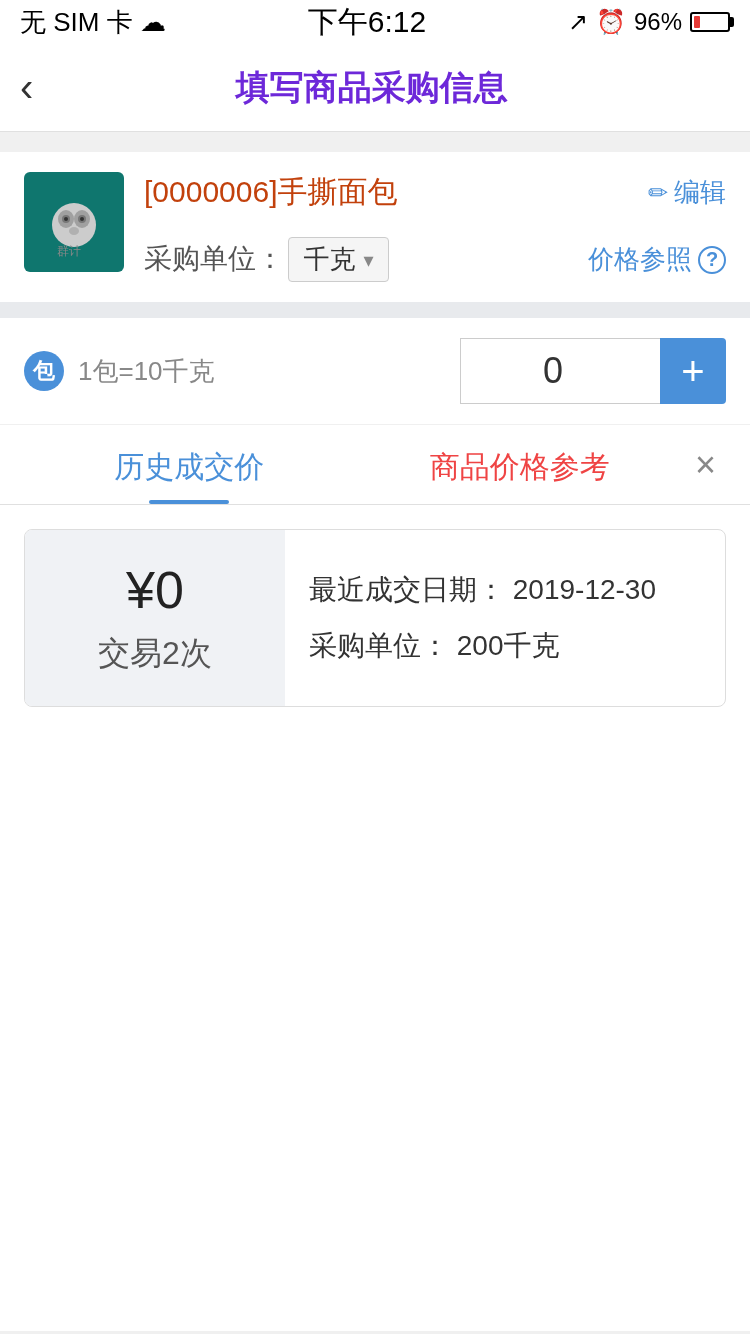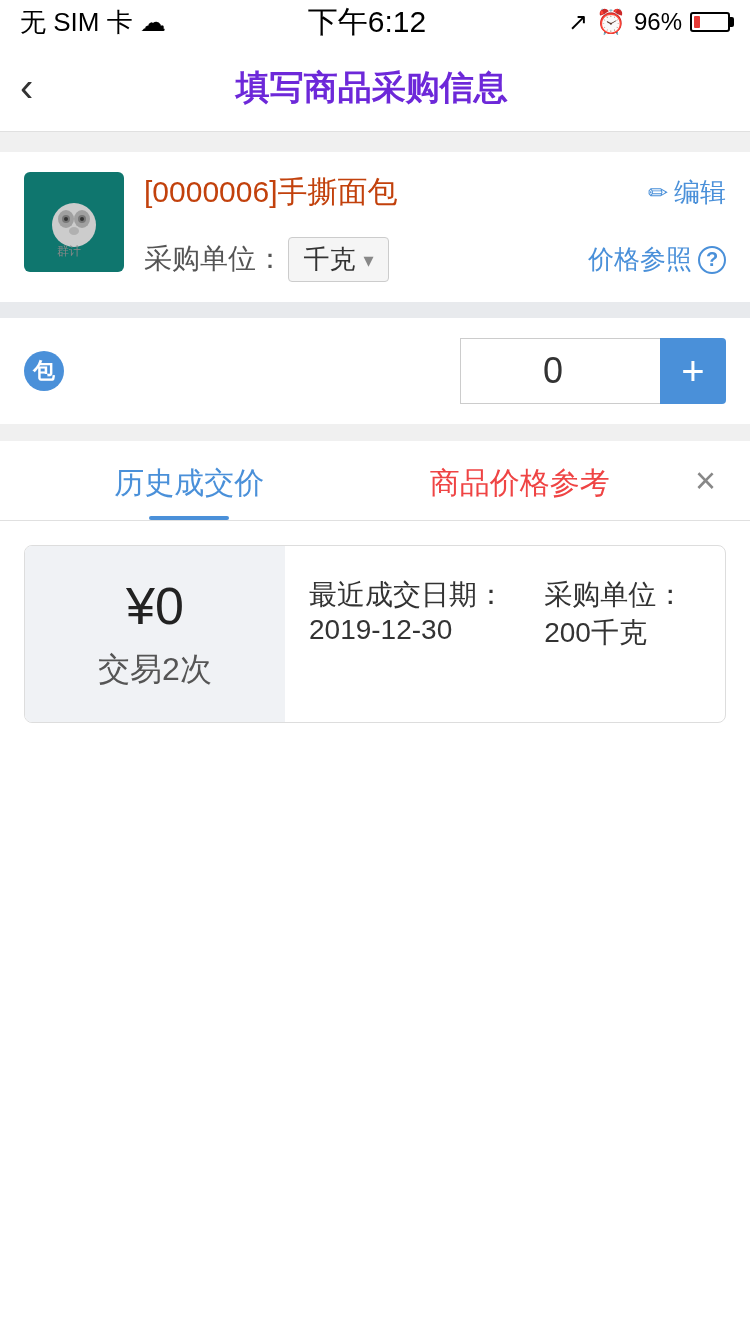--- a/index.html
+++ b/index.html
@@ -245,21 +245,20 @@
       display: flex;
       align-items: center;
       justify-content: center;
       cursor: pointer;
       border-radius: 0 4px 4px 0;
     }
 
     
     .bottom-panel {
       background: #fff;
-      margin-top: 16px;
     }
     .tab-bar {
       display: flex;
       align-items: center;
       border-bottom: 1px solid #e0e0e0;
       padding: 0 24px;
       position: relative;
     }
     .tab-item {
       flex: 1;
@@ -318,20 +317,21 @@
       font-weight: 400;
     }
     .history-trade-count {
       font-size: 32px;
       color: #555;
     }
     .history-card-right {
       flex: 1;
       padding: 30px 24px;
       display: flex;
+      flex-direction: column;
       gap: 18px;
       justify-content: center;
     }
     .history-detail-row {
       font-size: 28px;
       color: #333;
     }
 
     
     .content-area {
@@ -402,20 +402,21 @@
       </div>
     </div>
   </div>
 </div>
 
 <div class="divider"></div>
 
 <div class="quantity-row">
   <div class="quantity-label-group">
     <div class="qty-unit-badge">包</div>
+    <span class="qty-conversion">1包=10千克</span>
   </div>
   <div class="qty-input-group">
     <input class="qty-input" type="number" value="0" style="">
     <div class="qty-plus-btn">+</div>
   </div>
 </div>
 
 <div class="bottom-panel">
 
   <div class="tab-bar">

